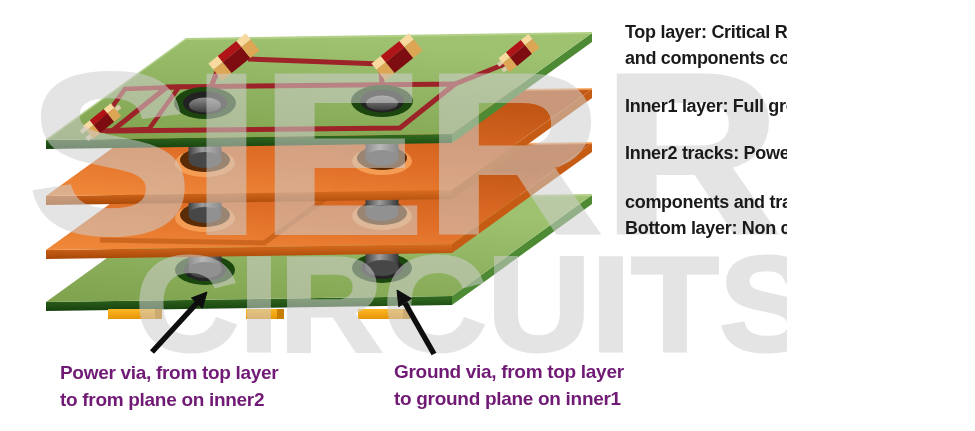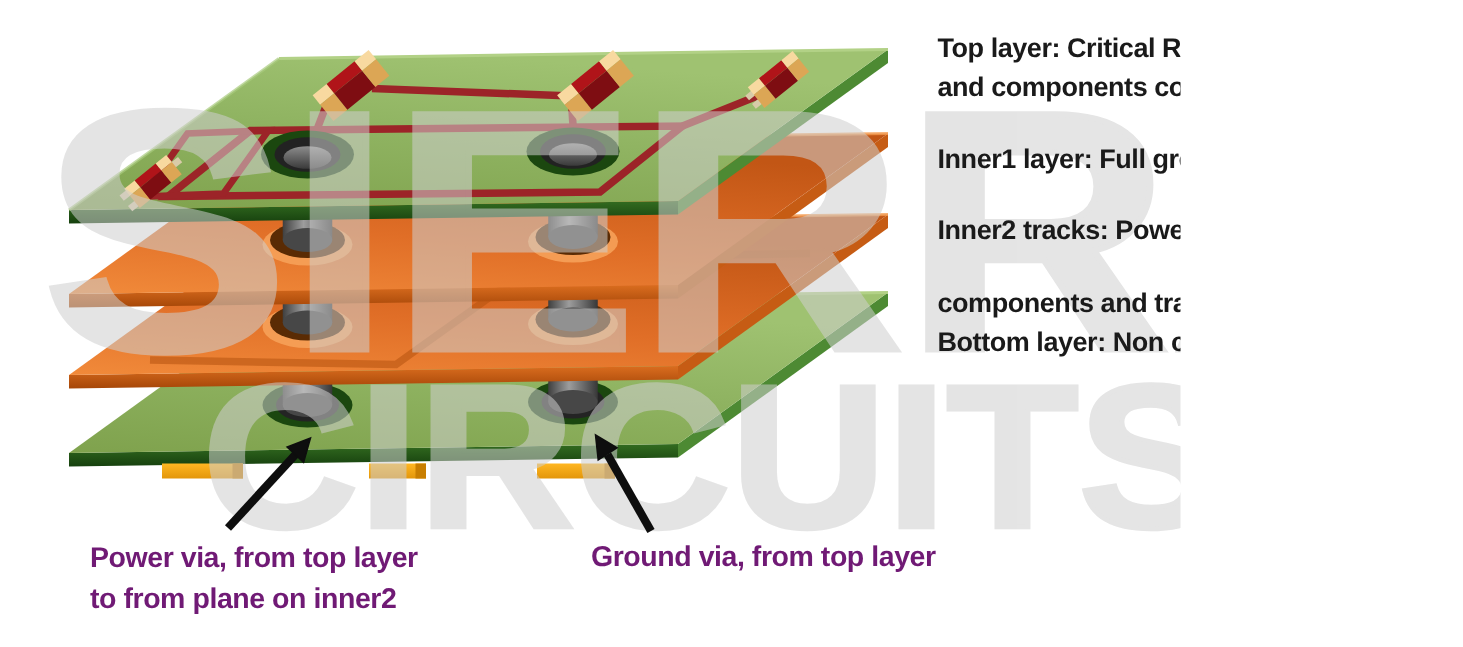--- a/index.html
+++ b/index.html
@@ -221,15 +221,16 @@
     <div>components and tracks</div>
     <div>Bottom layer: Non critical</div>
   </div>
 
   <div class="ann" style="left:60px;top:359px">
     <div>Power via, from top layer</div>
     <div>to from plane on inner2</div>
   </div>
   <div class="ann" style="left:394px;top:358px">
     <div>Ground via, from top layer</div>
+    <div>to ground plane on inner1</div>
   </div>
 
 </div>
 
 </body></html>

